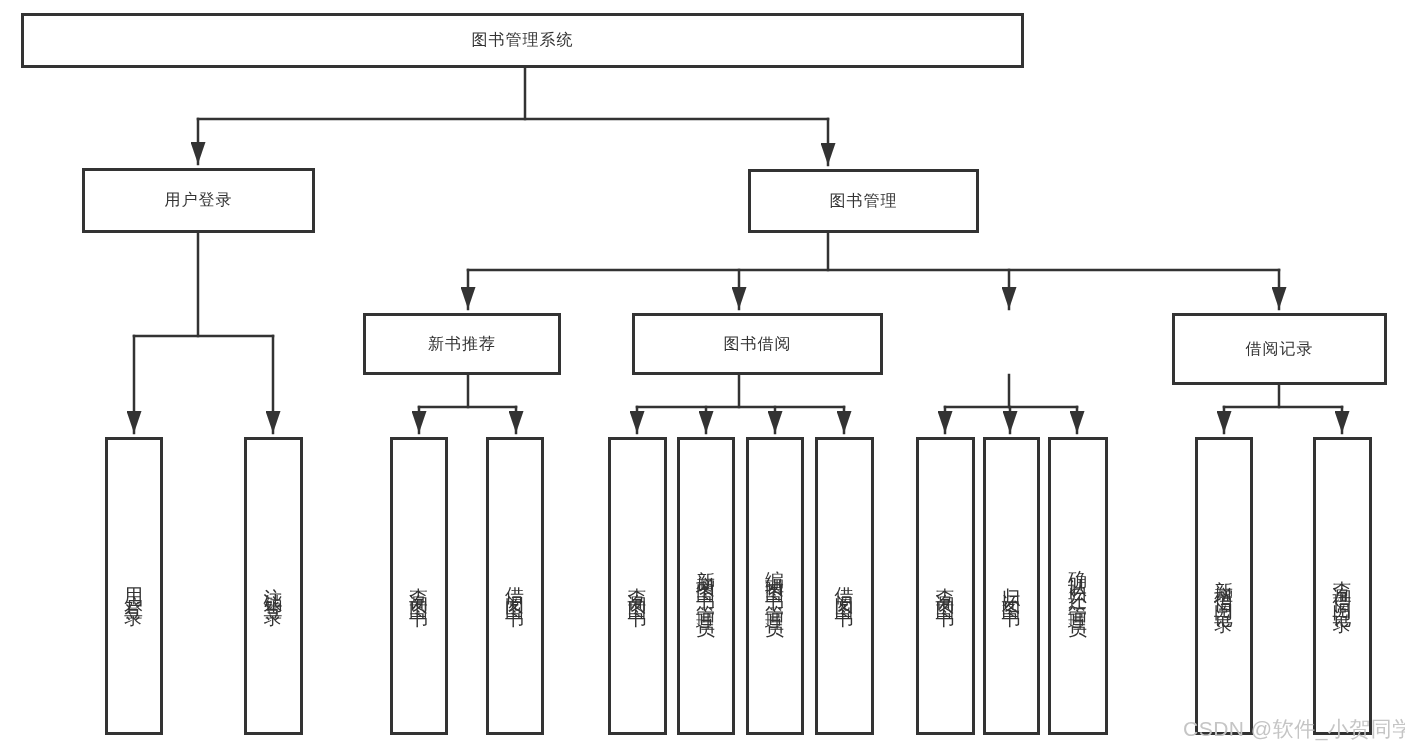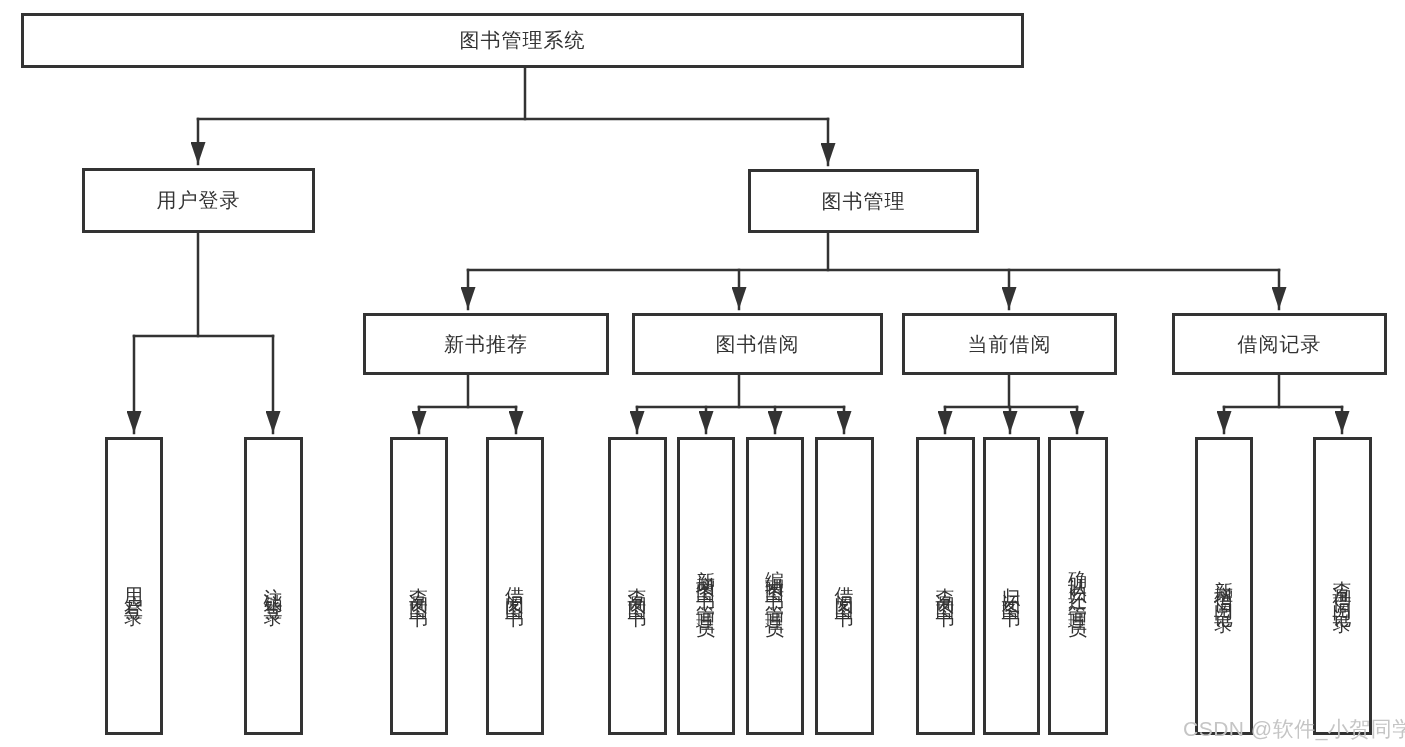--- a/index.html
+++ b/index.html
@@ -25,21 +25,21 @@
     position: absolute;
     box-sizing: border-box;
     border: 3px solid #333333;
     background: #ffffff;
     display: flex;
     align-items: center;
     justify-content: center;
     color: #333333;
   }
   .hnode .lbl {
-    font-size: 20px;
+    font-size: 16px;
     letter-spacing: 1px;
     white-space: nowrap;
   }
   .vnode .lbl {
     writing-mode: vertical-rl;
     text-orientation: mixed;
     font-size: 19px;
     letter-spacing: 7px;
     line-height: 1;
   }
@@ -124,30 +124,27 @@
     <span class="lbl">图书管理系统</span>
   </div>
 
   <div class="node hnode" style="left:82px; top:168px; width:233px; height:65px;">
     <span class="lbl">用户登录</span>
   </div>
   <div class="node hnode" style="left:712px; top:169px; width:231px; height:64px;margin-left:36px;">
     <span class="lbl">图书管理</span>
   </div>
 
-  <div class="node hnode" style="left:363px; top:313px; width:246px; height:62px;">
+  <div class="node hnode" style="left:363px; top:313px; width:198px; height:62px;">
     <span class="lbl">新书推荐</span>
   </div>
   <div class="node hnode" style="left:632px; top:313px; width:251px; height:62px;">
     <span class="lbl">图书借阅</span>
   </div>
-  <div class="node hnode" style="left:902px; top:313px; width:215px; height:62px;">
-    <span class="lbl">当前借阅</span>
-  </div>
-  <div class="node hnode" style="left:1172px; top:313px; width:215px; height:62px;">
+  <div class="node hnode" style="left:1172px; top:313px; width:215px; height:72px;">
     <span class="lbl">借阅记录</span>
   </div>
 
   <div class="node vnode" style="left:105px; top:437px; width:58px; height:298px;">
     <span class="lbl">用户登录</span>
   </div>
   <div class="node vnode" style="left:244px; top:437px; width:59px; height:298px;">
     <span class="lbl">注销登录</span>
   </div>
 

